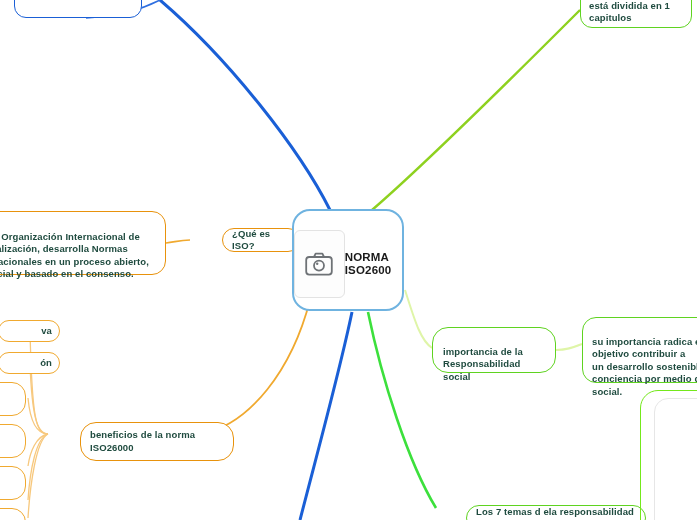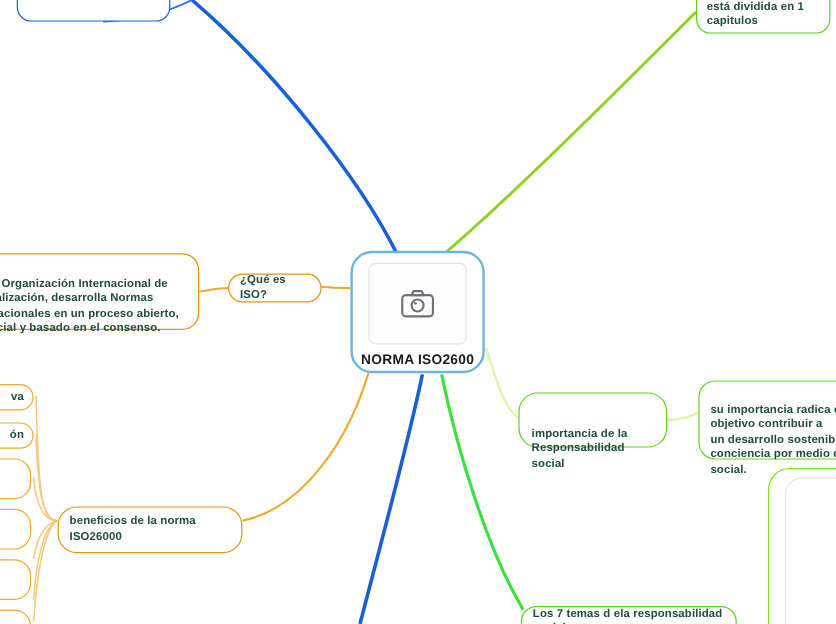--- a/index.html
+++ b/index.html
@@ -42,21 +42,21 @@
   }
 
   
   .central {
     width: 112px;
     height: 102px;
     border: 2px solid #6fb3e0;
     border-radius: 18px;
     padding: 0;
     display: flex;
-    flex-direction: column;
+    flex-direction: row;
     align-items: center;
     justify-content: flex-start;
     background: #ffffff;
     z-index: 5;
   }
   .central .thumb {
     width: 80px;
     height: 66px;
     margin-top: 8px;
     border: 1px solid #e3e3e3;
@@ -73,21 +73,21 @@
     color: #1a1a1a;
     letter-spacing: 0.2px;
   }
 
   
   .n-orange { border-color: #e8920c; }
   .n-orange-thin { border-color: #f0a92f; border-width: 1.2px; }
   .n-blue { border-color: #1a5fd6; }
   .n-greenline { border-color: #5fd320; }
 
-  .pill { border-radius: 16px; }
+  .pill { border-radius: 16px; margin-left: 32px; }
 
   
   .frame-outer {
     position: absolute;
     border: 1.6px solid #74e81b;
     border-radius: 18px;
     background: transparent;
   }
   .frame-inner {
     position: absolute;
@@ -180,21 +180,21 @@
   </div>
   <div class="node n-orange-thin" style="left:-36px; top:508px; width:62px; height:30px; border-radius:14px;">
     <span></span>
   </div>
 
   <div class="node n-greenline" style="left:580px; top:-18px; width:112px; height:46px; border-radius:12px; padding:4px 8px;">
     <span>está dividida en 1
 capitulos</span>
   </div>
 
-  <div class="node n-greenline" style="left:432px; top:327px; width:124px; height:46px; border-radius:16px; padding:15px 10px;">
+  <div class="node n-greenline" style="left:432px; top:327px; width:124px; height:46px; border-radius:16px; padding:5px 10px;">
     <span>importancia de la
 Responsabilidad
 social</span>
   </div>
 
   <div class="node n-greenline" style="left:582px; top:317px; width:140px; height:66px; border-radius:14px; padding:5px 9px;">
     <span>su importancia radica en
 objetivo contribuir a
  un desarrollo sostenible
 conciencia por medio de l

